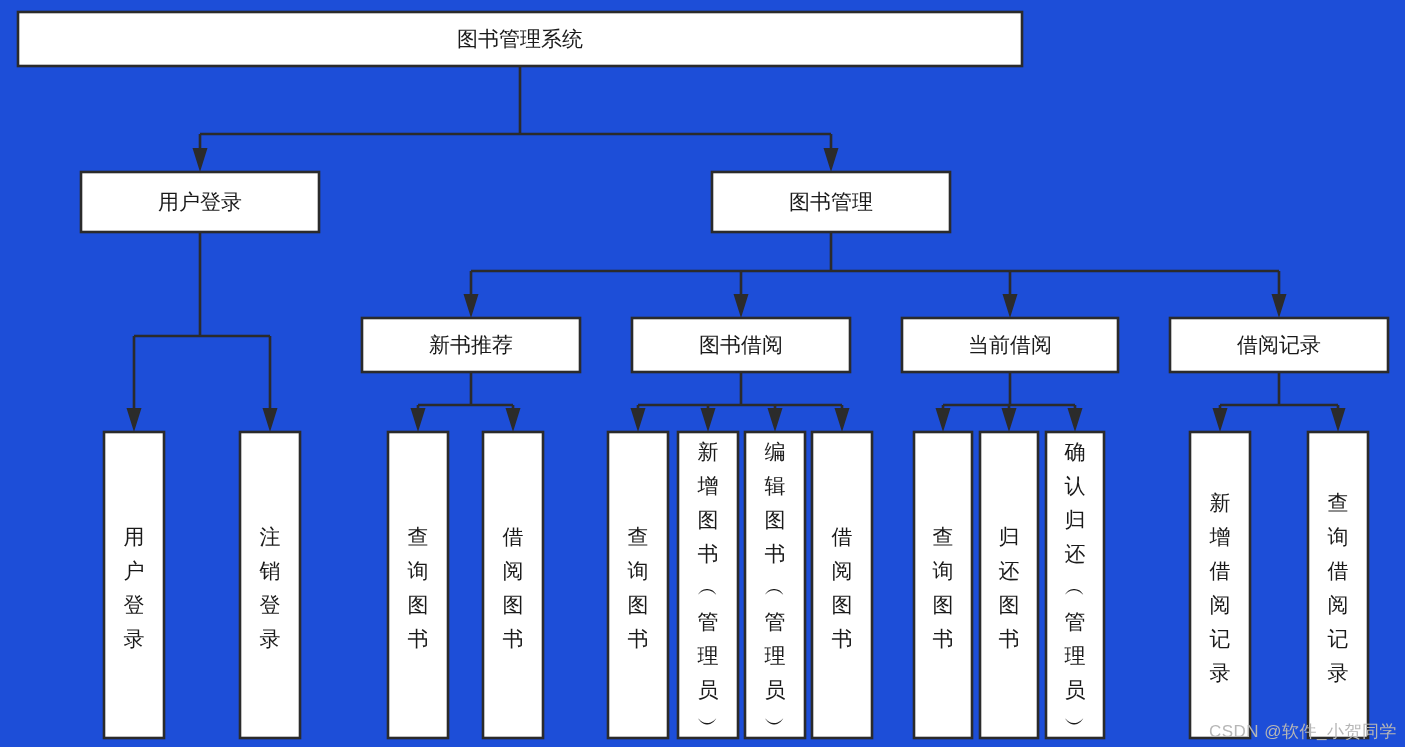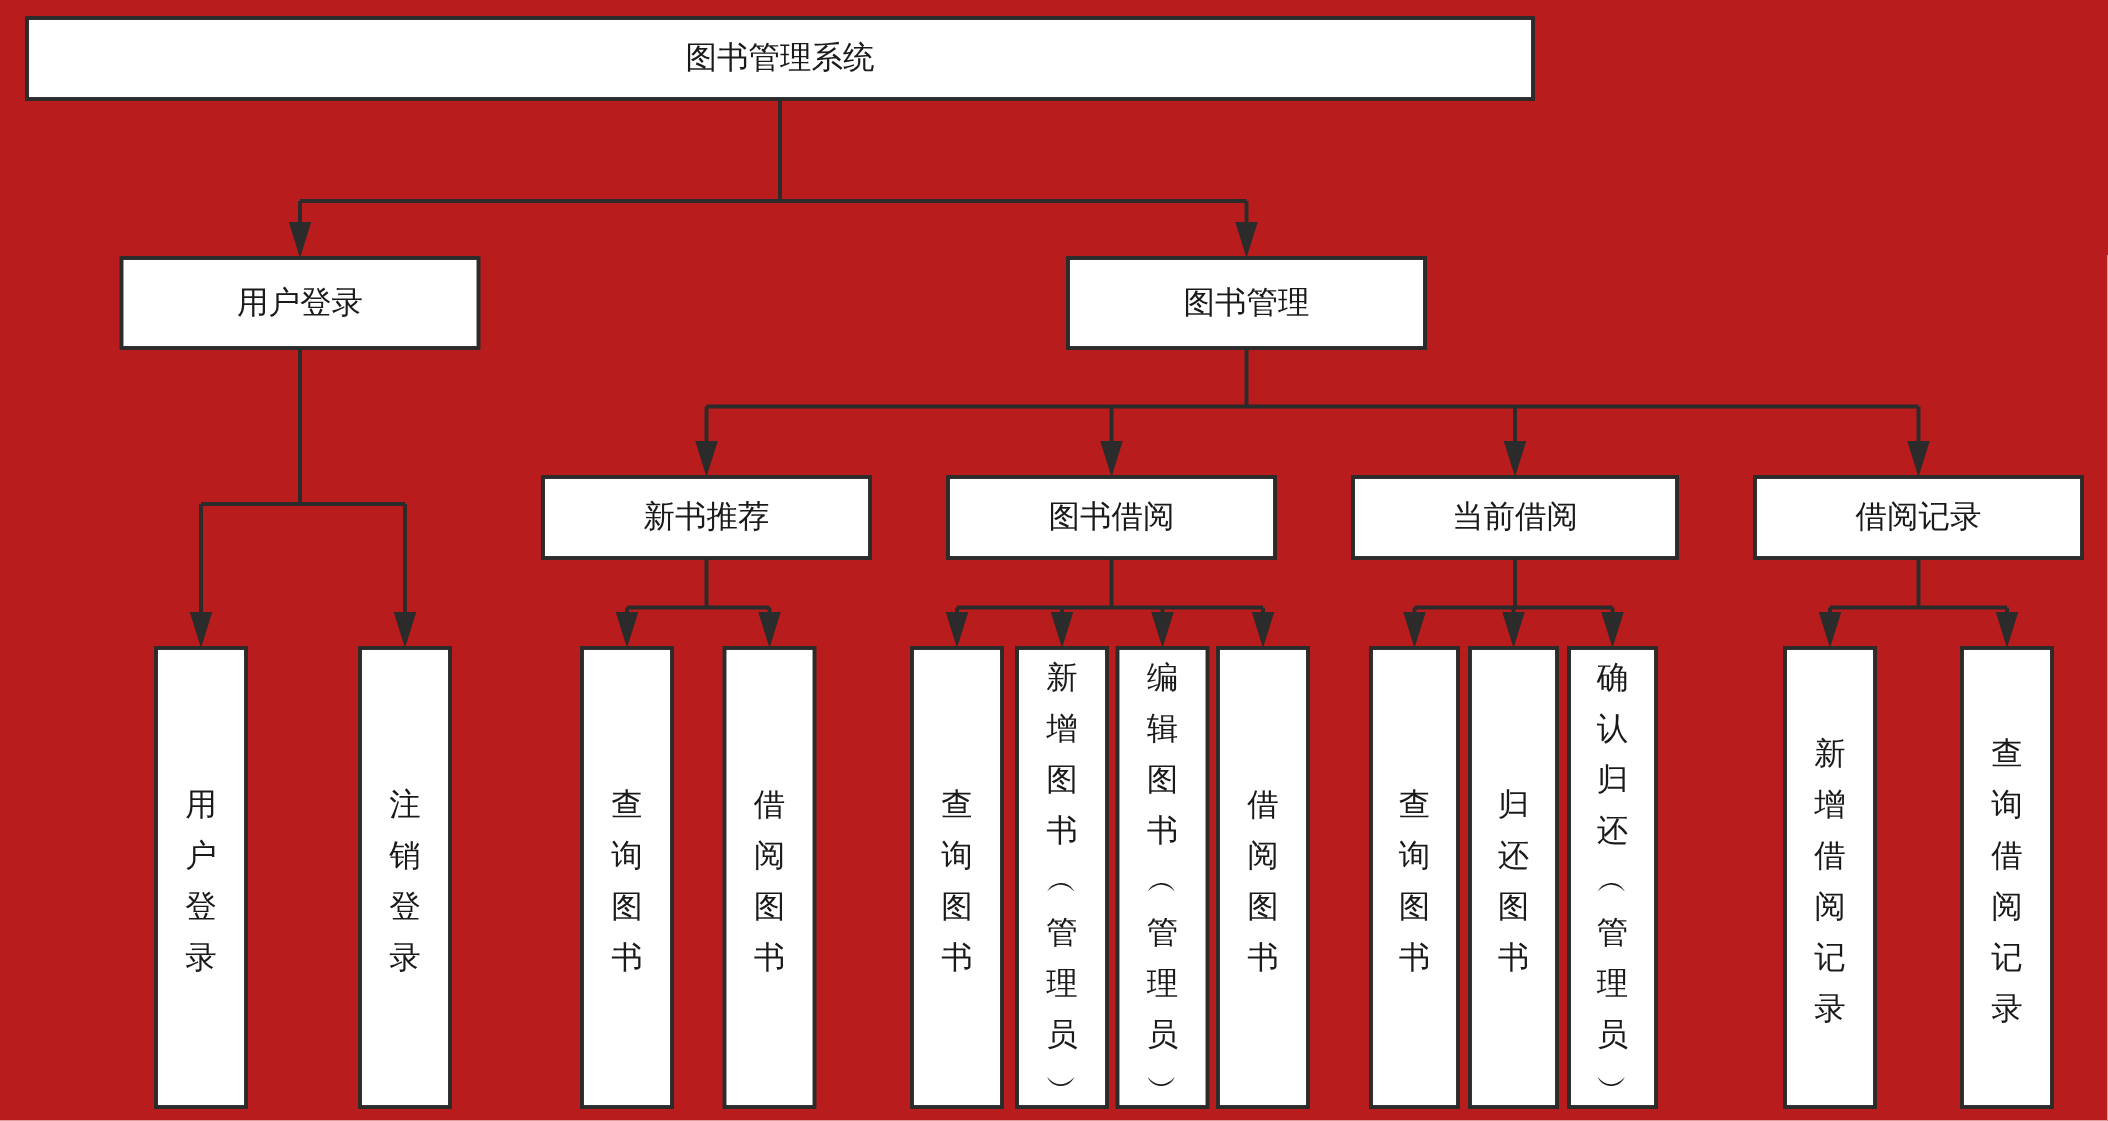--- a/index.html
+++ b/index.html
@@ -11,21 +11,21 @@
   body {
     width: 1405px;
     height: 747px;
     font-family: "Liberation Sans", "DejaVu Sans", sans-serif;
     overflow: hidden;
   }
   #diagram-root {
     position: relative;
     width: 1405px;
     height: 747px;
-    background: #b91c1c;
+    background: #1d4ed8;
   }
   svg.flow-canvas {
     position: absolute;
     left: 0;
     top: 0;
     width: 1405px;
     height: 747px;
     display: block;
   }
   .node-box {
@@ -203,13 +203,14 @@
         <g>
           <rect x="1190" y="432" width="60" height="306" class="node-box"></rect>
           <text x="1220" y="509.52" class="node-label-v"><tspan x="1220" dy="0">新</tspan><tspan x="1220" dy="34">增</tspan><tspan x="1220" dy="34">借</tspan><tspan x="1220" dy="34">阅</tspan><tspan x="1220" dy="34">记</tspan><tspan x="1220" dy="34">录</tspan></text>
         </g>
         <g>
           <rect x="1308" y="432" width="60" height="306" class="node-box"></rect>
           <text x="1338" y="509.52" class="node-label-v"><tspan x="1338" dy="0">查</tspan><tspan x="1338" dy="34">询</tspan><tspan x="1338" dy="34">借</tspan><tspan x="1338" dy="34">阅</tspan><tspan x="1338" dy="34">记</tspan><tspan x="1338" dy="34">录</tspan></text>
         </g>
       </g>
   </svg>
+  <div class="watermark-text">CSDN @软件_小贺同学</div>
 </div>
 
 </body></html>

